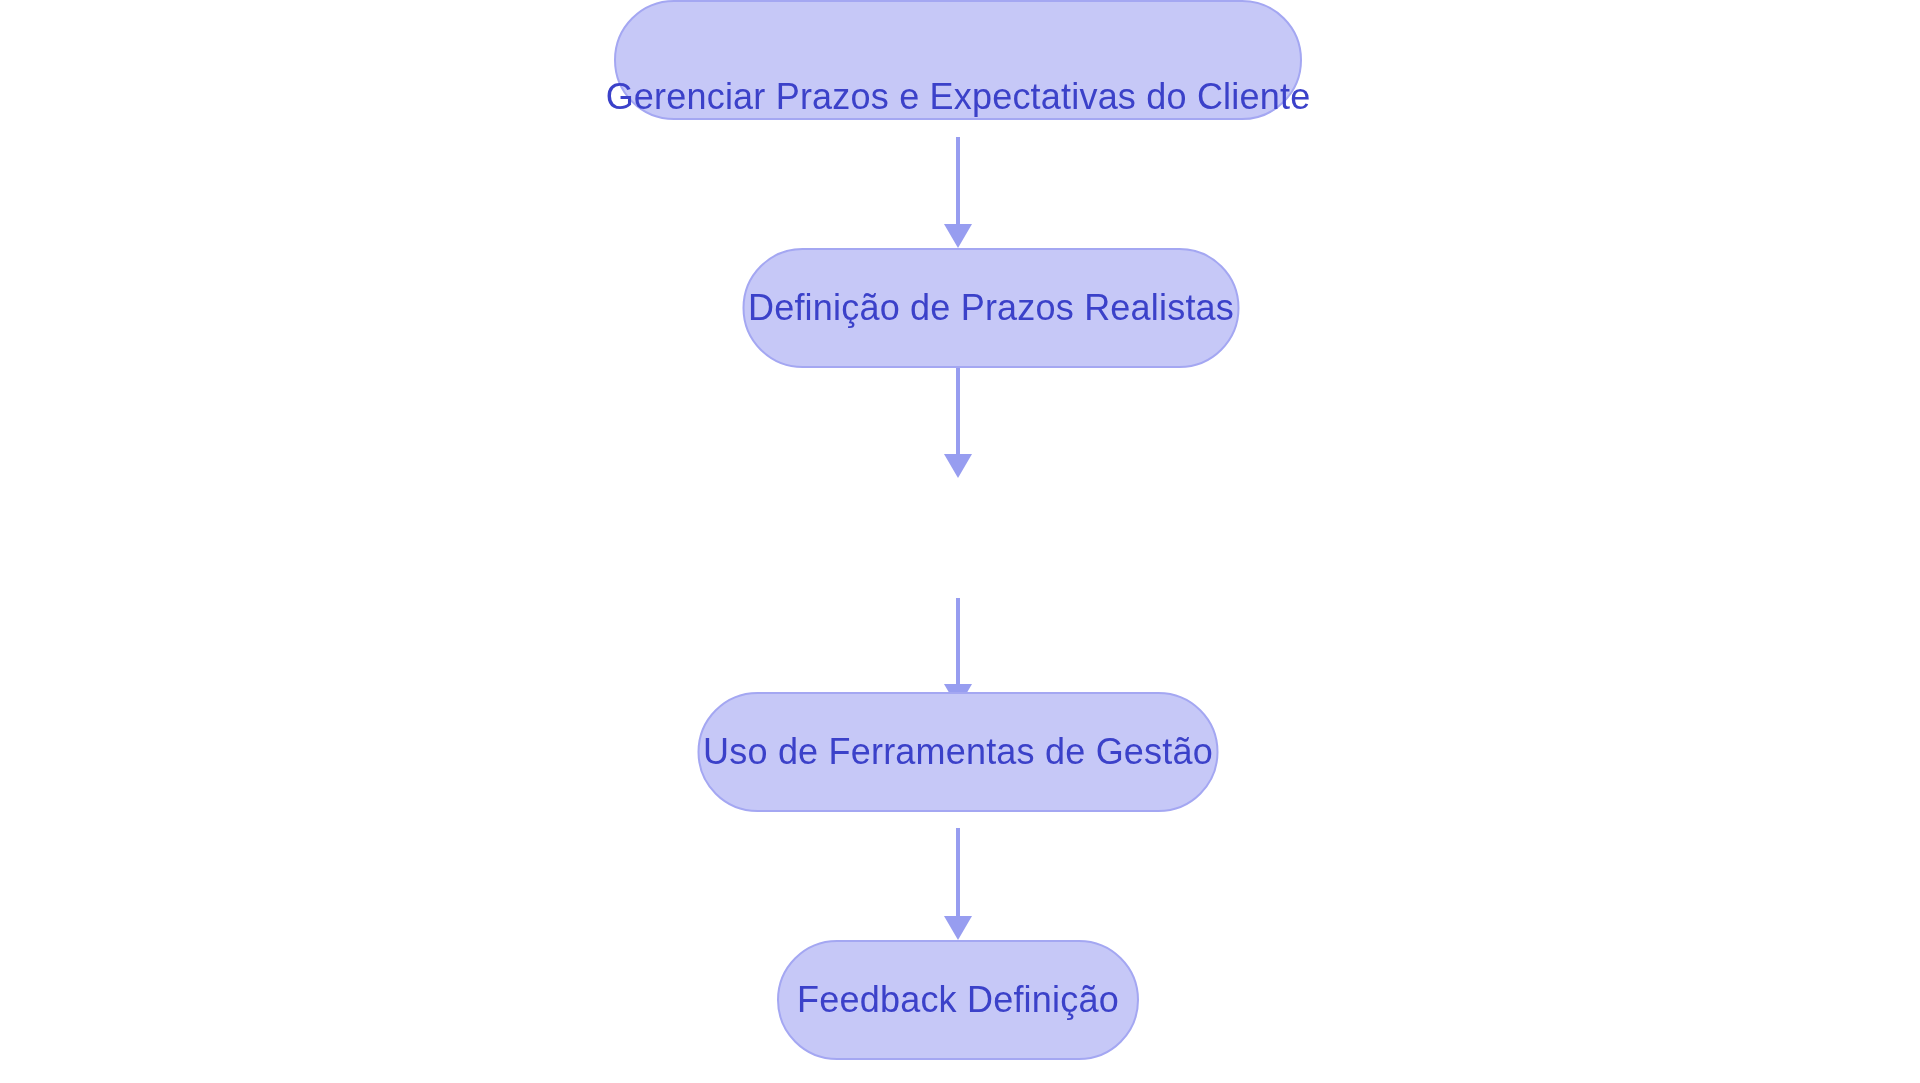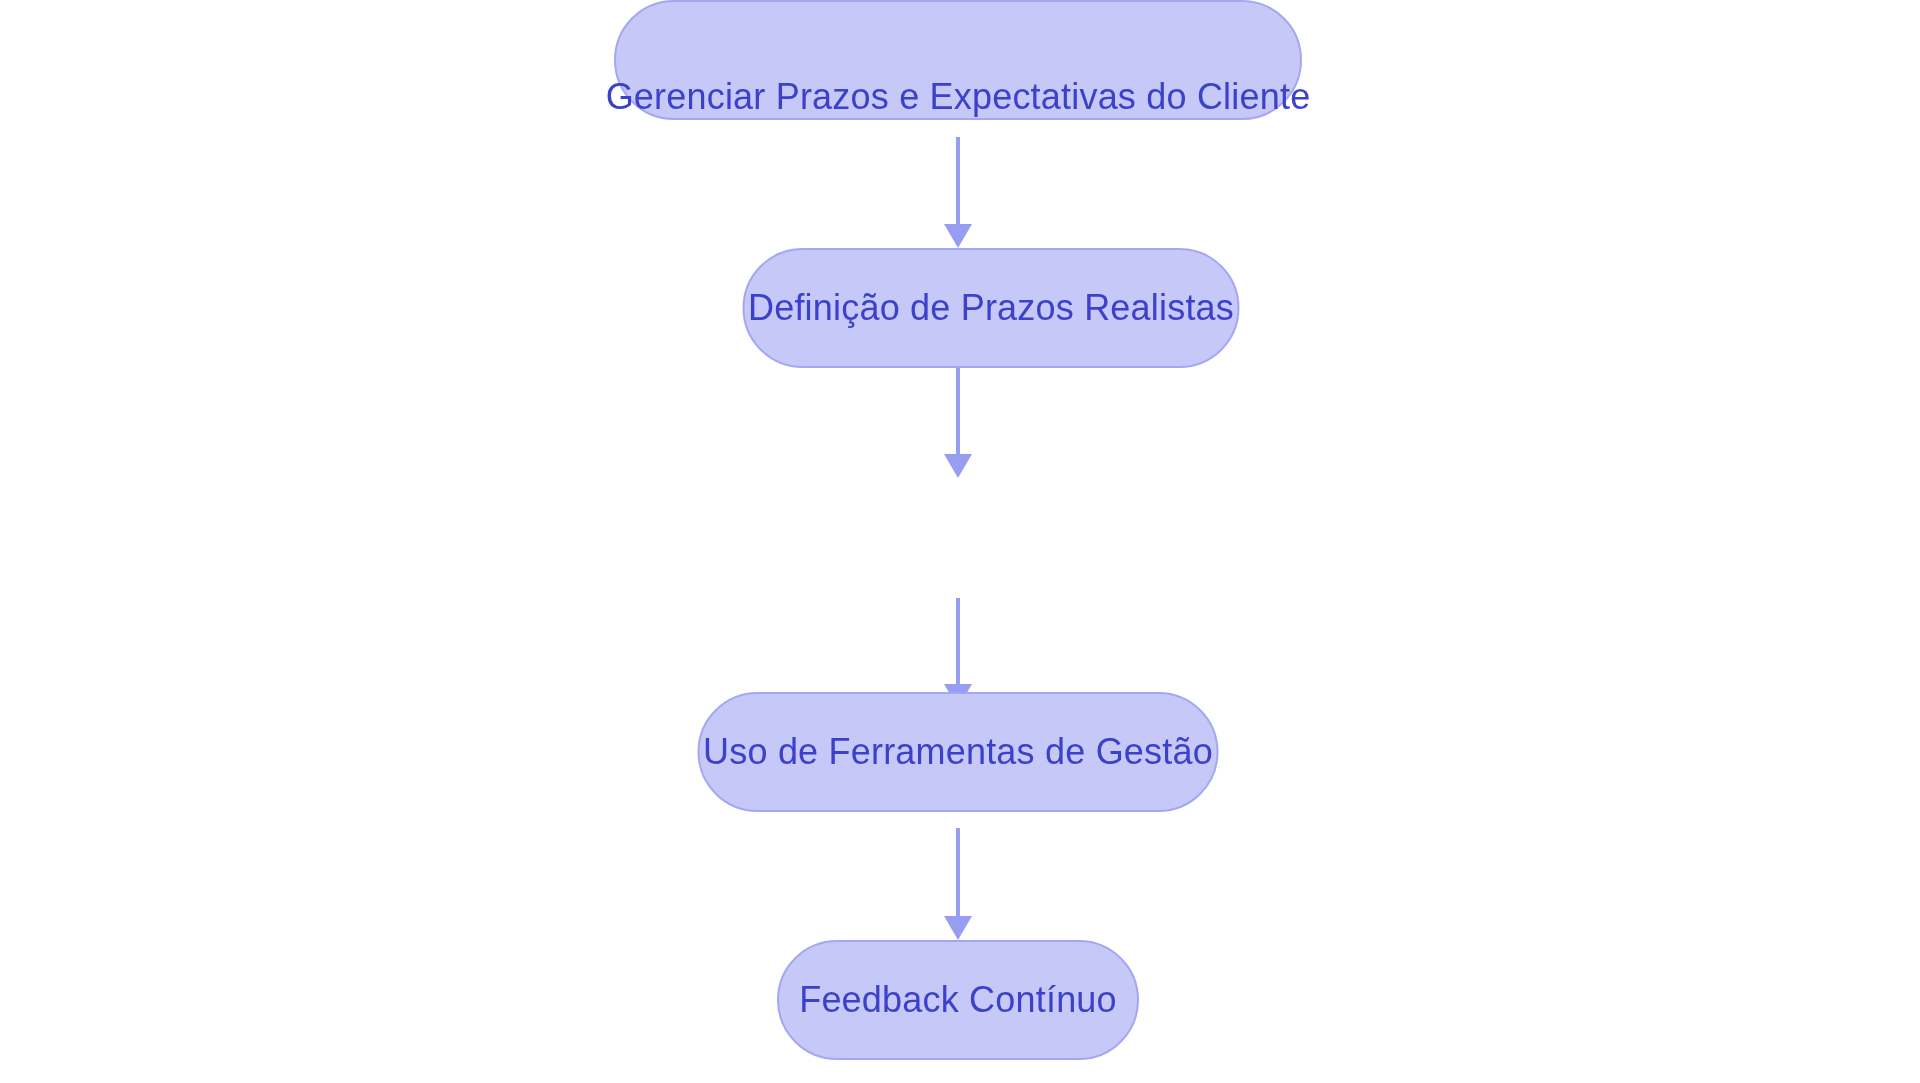--- a/index.html
+++ b/index.html
@@ -92,16 +92,16 @@
   <div class="arrow-head head-3"></div>
 
   <div class="node node-4">
     <span>Uso de Ferramentas de Gestão</span>
   </div>
 
   <div class="arrow-line line-4"></div>
   <div class="arrow-head head-4"></div>
 
   <div class="node node-5">
-    <span>Feedback Contínuo</span>
+    <span>Feedback Definição</span>
   </div>
 
 </div>
 
 </body></html>

